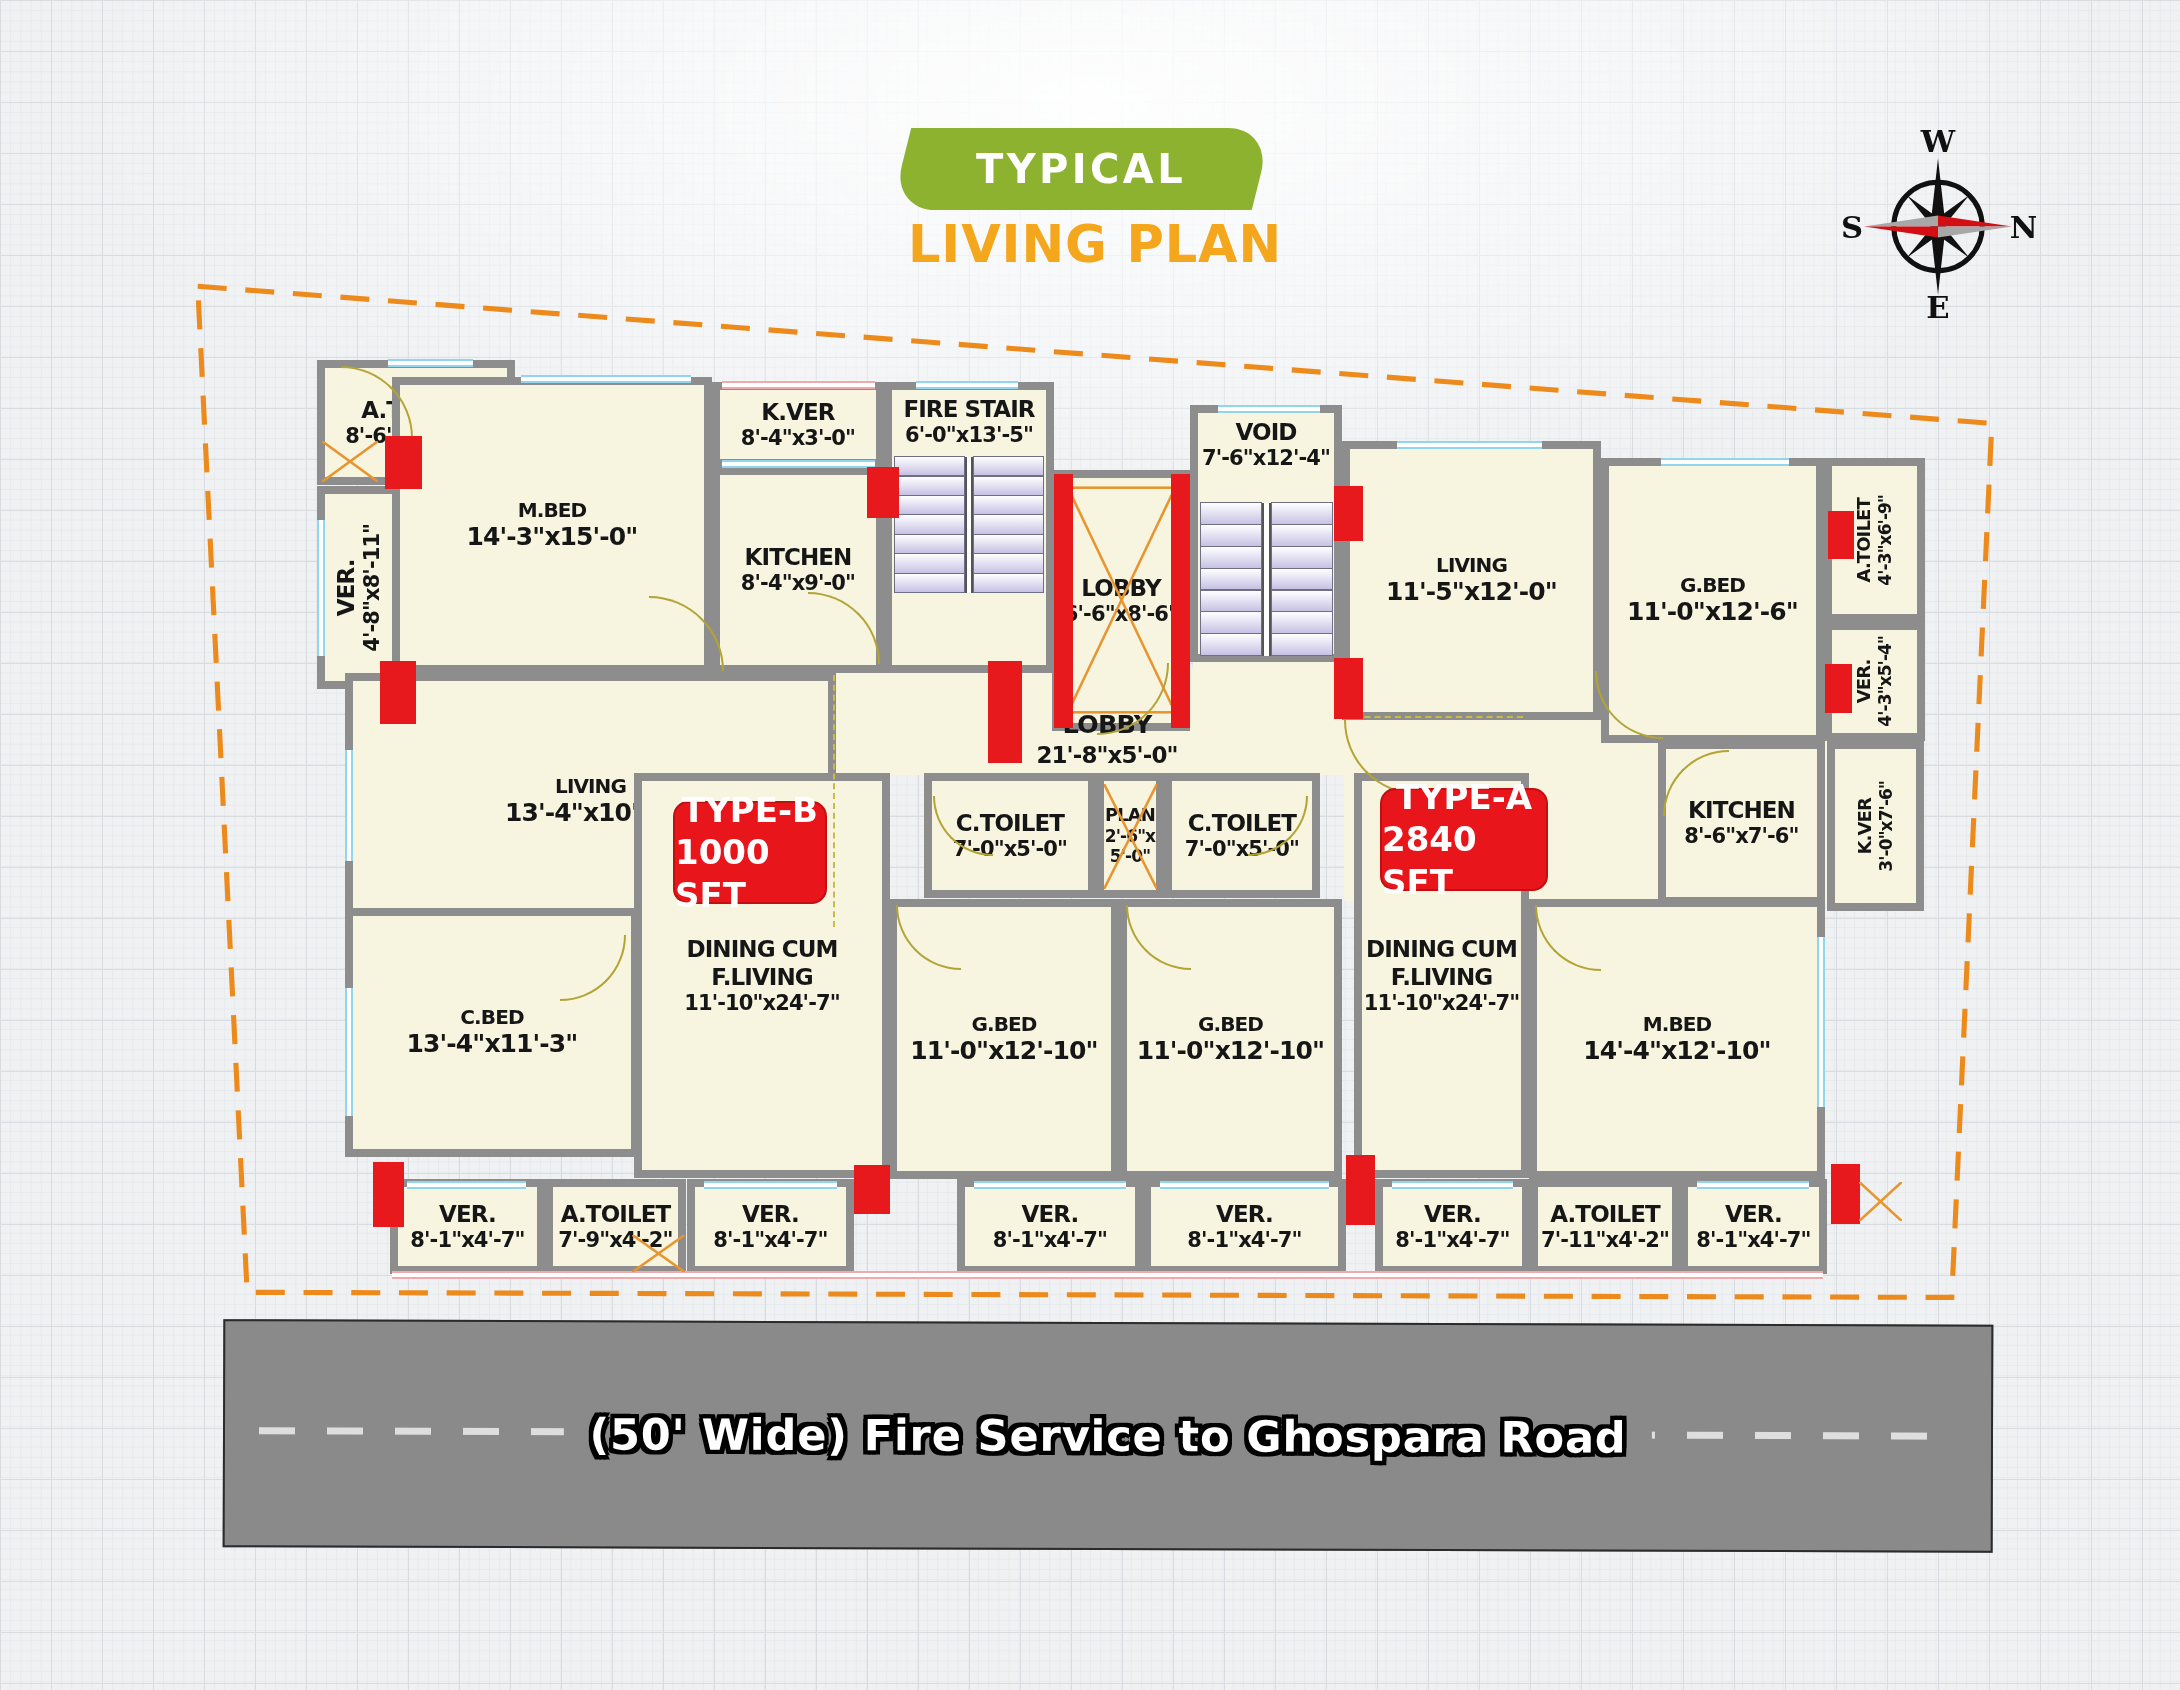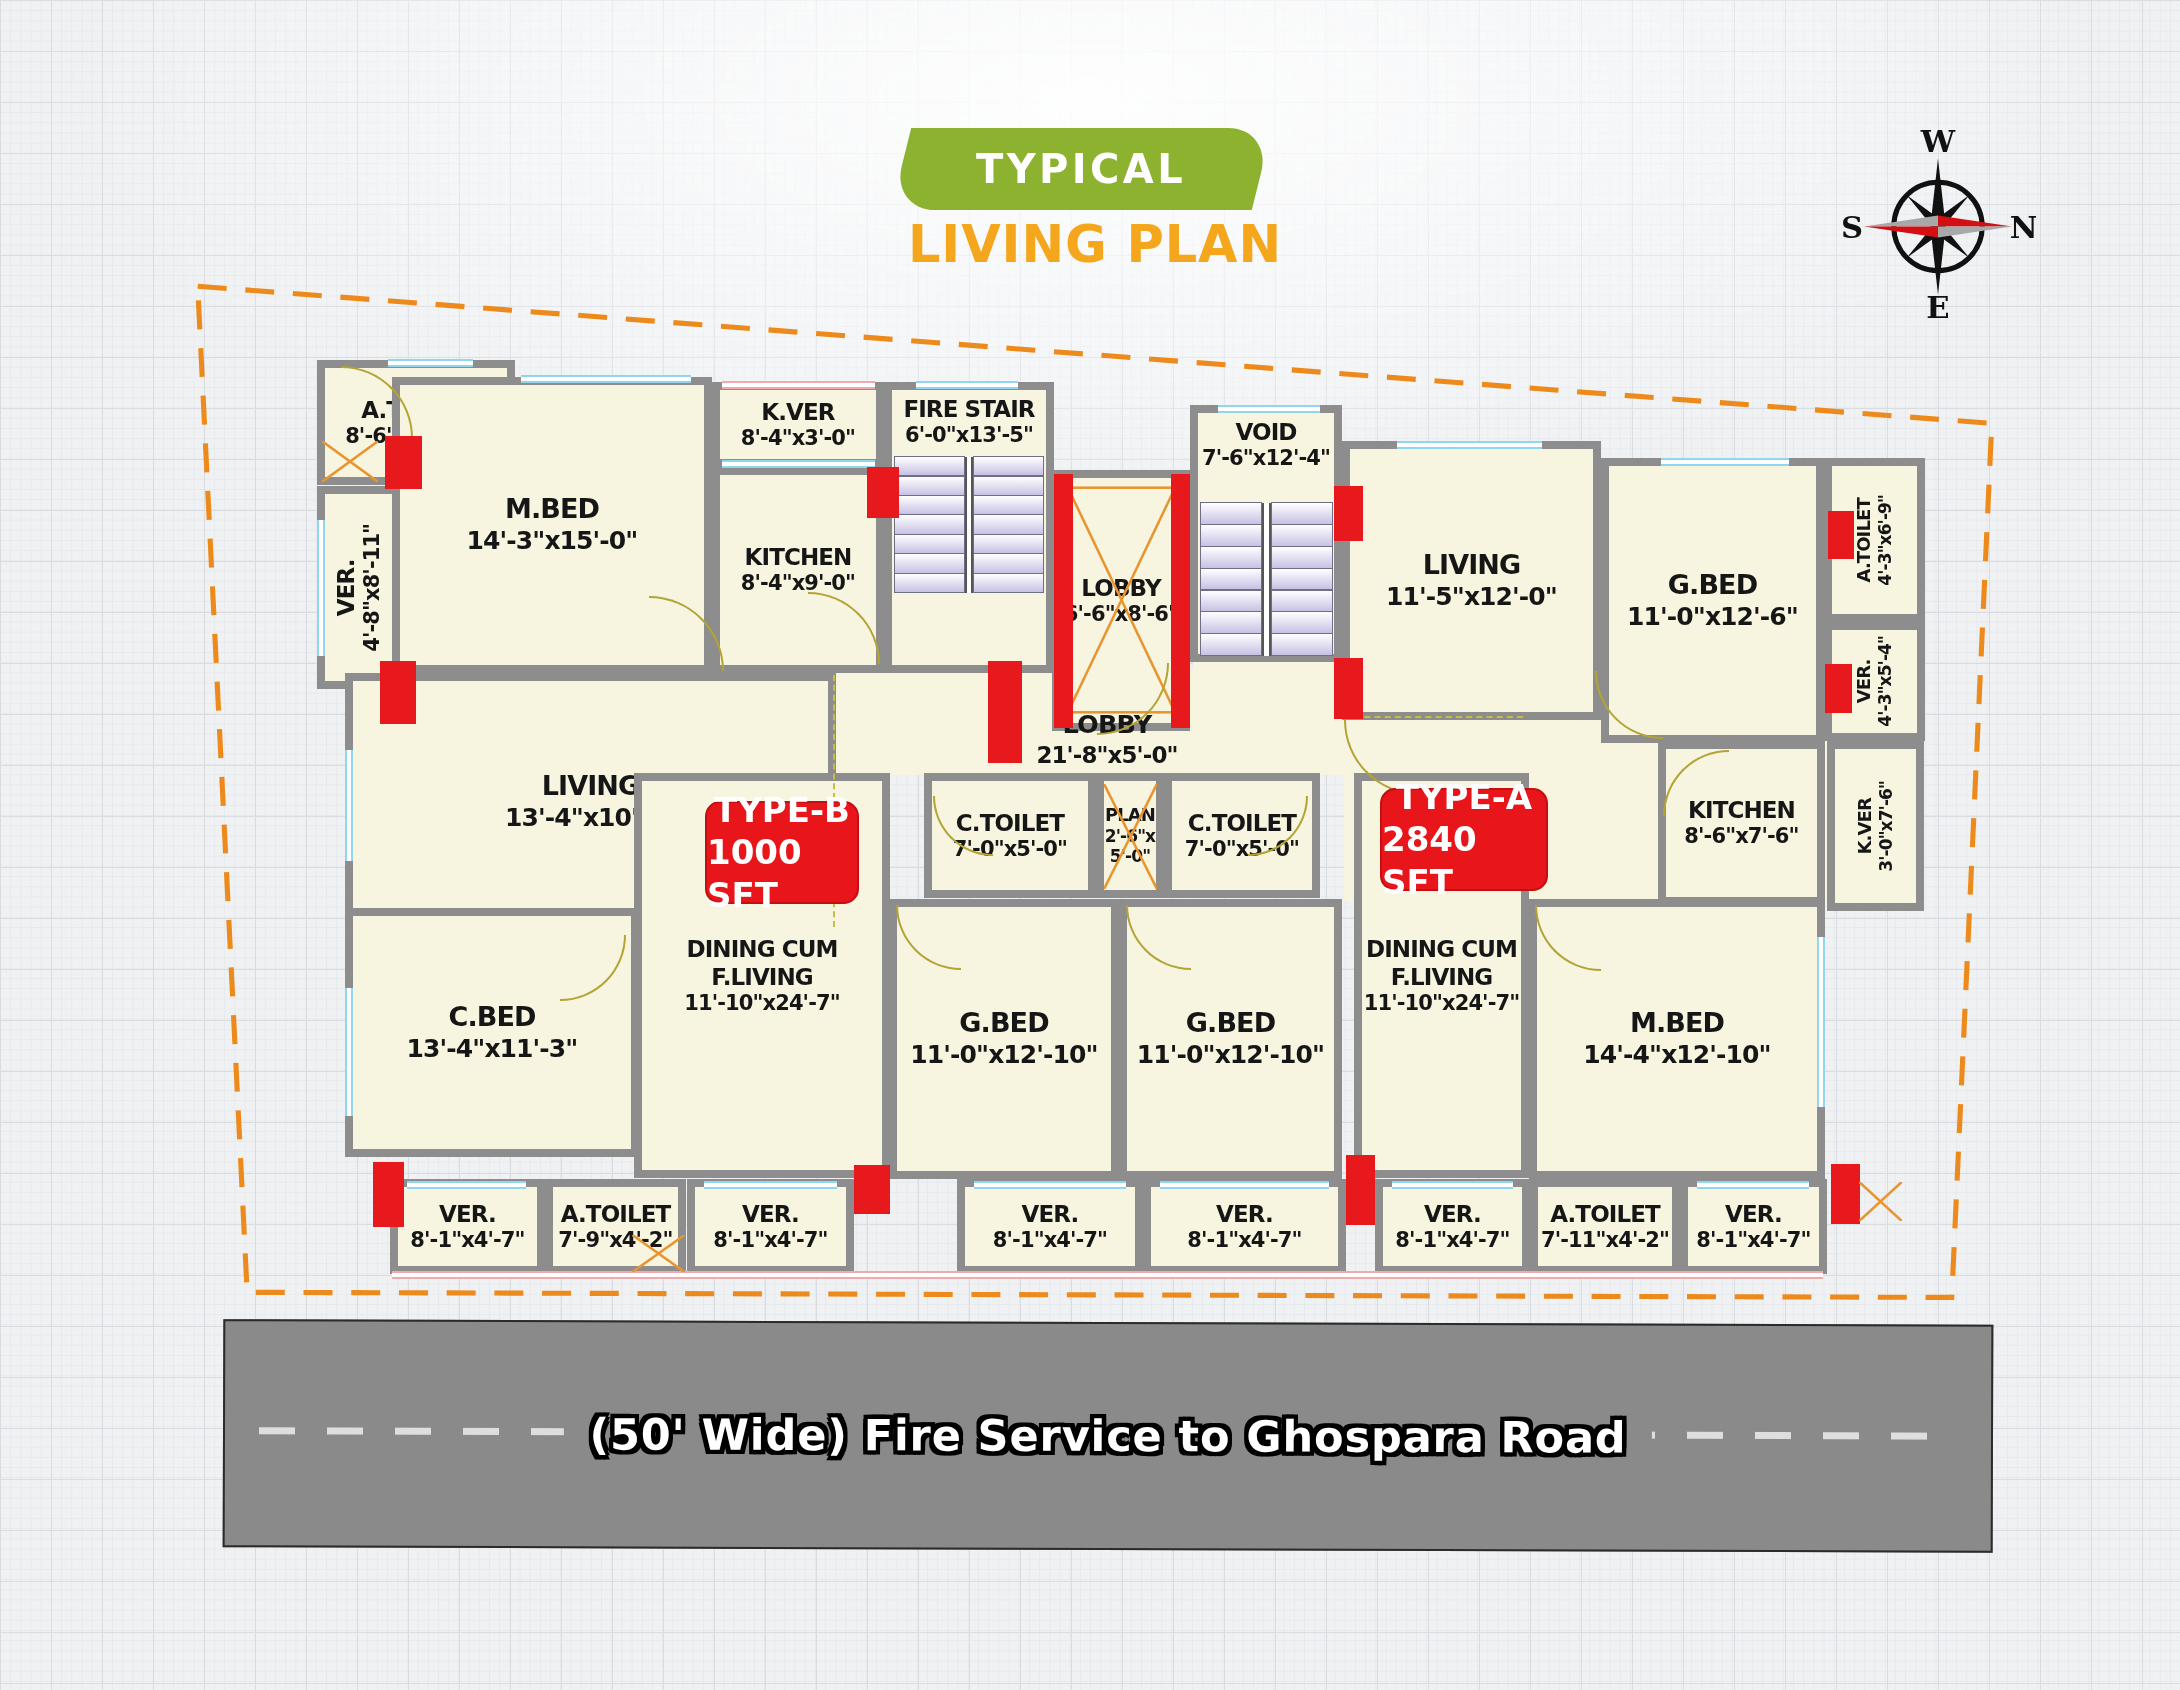--- a/index.html
+++ b/index.html
@@ -14,21 +14,21 @@
       linear-gradient(#e7eaed 0.9px, transparent 0.9px),
       linear-gradient(90deg,#e7eaed 0.9px, transparent 0.9px);
     background-size:100% 100%,51px 51px,51px 51px,10.2px 10.2px,10.2px 10.2px;
   }
   .abs{position:absolute;}
   
   .room{position:absolute;background:#f7f4e0;border:8.5px solid #8d8d8d;box-sizing:border-box;
     display:flex;flex-direction:column;align-items:center;justify-content:center;text-align:center;
     color:#161616;font-weight:bold;z-index:3;letter-spacing:-0.9px;}
   .room span{display:block;position:relative;z-index:8;white-space:nowrap;line-height:1.22;}
-  .room .nm{font-size:27px;}
+  .room .nm{font-size:20px;}
   .room .dm{font-size:25px;}
   .sm .nm{font-size:23px;} .sm .dm{font-size:21px;}
   .xs .nm{font-size:18px;} .xs .dm{font-size:17px;}
   .top-label{justify-content:flex-start;padding-top:5.1px;}
   .vert .inner{transform:rotate(-90deg);display:flex;flex-direction:column;align-items:center;}
   .openfill{position:absolute;background:#f7f4e0;z-index:2;}
   .redcol{position:absolute;background:#e8191d;z-index:6;}
   
   .treads{position:absolute;z-index:5;display:flex;}
   .tcol{flex:1;display:flex;flex-direction:column;}
@@ -361,21 +361,21 @@
 <div class="win-h" style="left:704px;top:1181px;width:133px;"></div>
 <div class="win-h" style="left:974px;top:1181px;width:152px;"></div>
 <div class="win-h" style="left:1160px;top:1181px;width:169px;"></div>
 <div class="win-h" style="left:1392px;top:1181px;width:121px;"></div>
 <div class="win-h" style="left:1697px;top:1181px;width:112px;"></div>
 <div class="win-h pink" style="left:392px;top:1271px;width:1431px;"></div>
 
 <div class="dash-v" style="left:833px;top:675px;height:252px;"></div>
 <div class="dash-h" style="left:1344px;top:716px;width:179px;"></div>
 
-<div class="badge" style="left:673px;top:801px;width:150px;height:99px;margin-left:32px;">
+<div class="badge" style="left:673px;top:801px;width:150px;height:99px;">
   <span>TYPE-B</span>
   <span>1000 SFT</span>
 </div>
 <div class="badge" style="left:1380px;top:788px;width:164px;height:99px;">
   <span>TYPE-A</span>
   <span>2840 SFT</span>
 </div>
 
 <div class="road">
   <div class="road-dash"></div>

